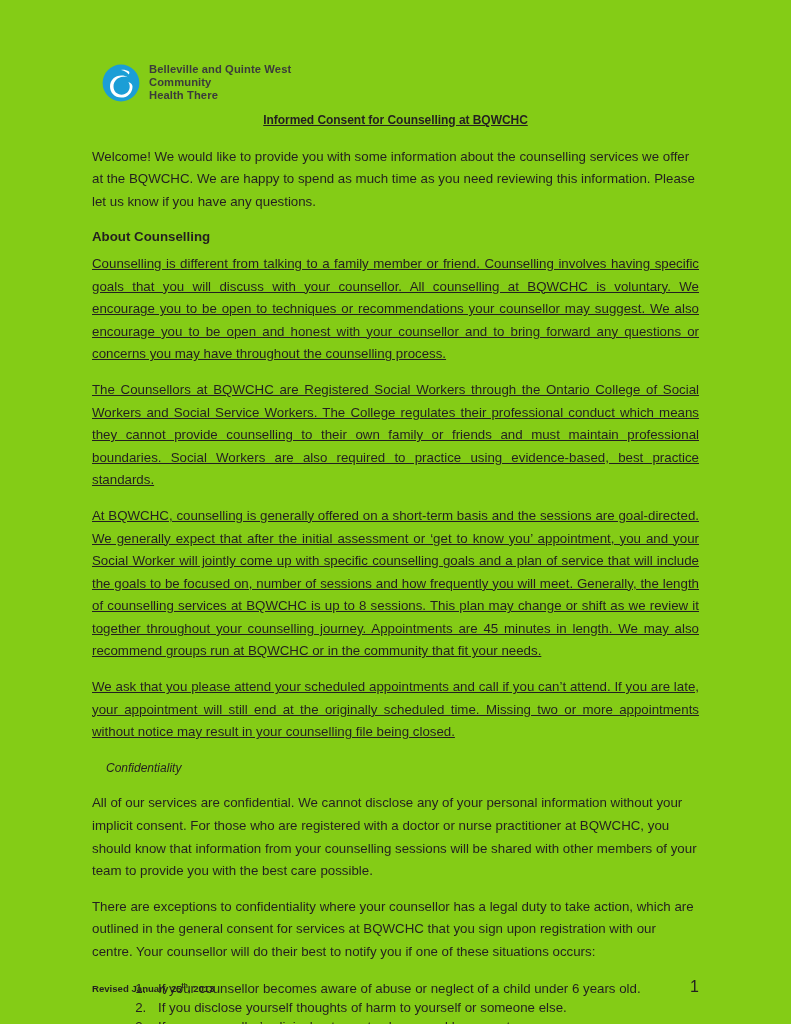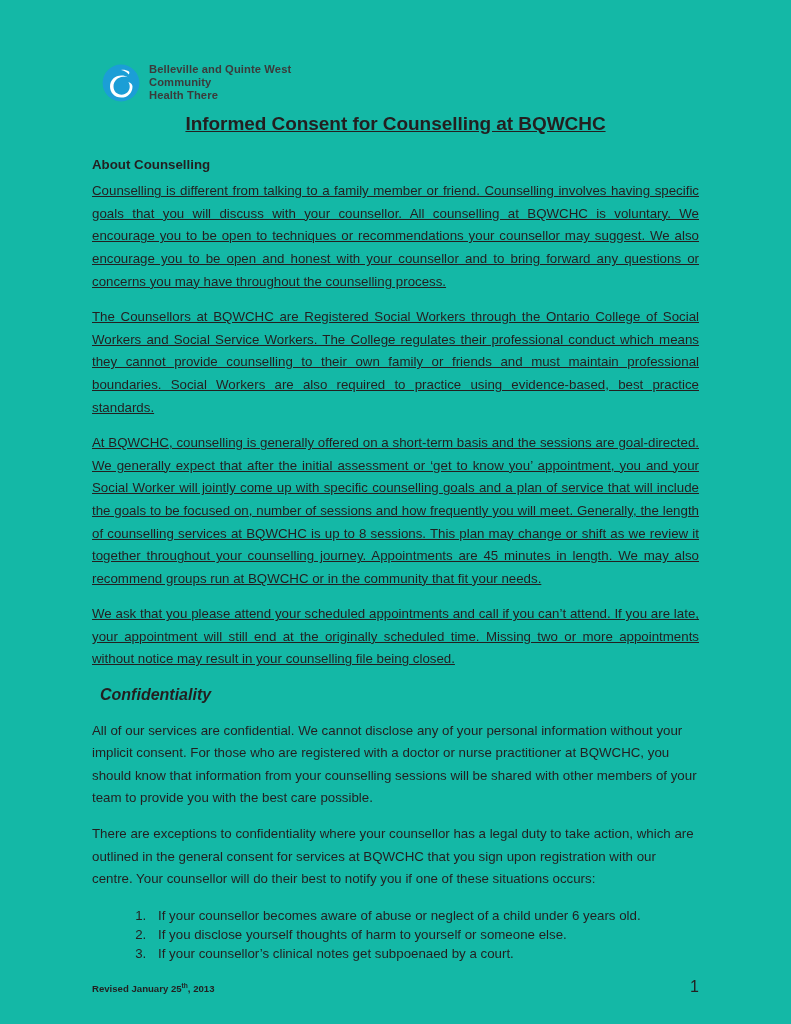--- a/index.html
+++ b/index.html
@@ -12,21 +12,21 @@
     height: 1024px;
     font-family: "Liberation Sans", sans-serif;
     color: #231f20;
     -webkit-font-smoothing: antialiased;
   }
 
   .page {
     position: relative;
     width: 791px;
     height: 1024px;
-    background: #14b8a6;
+    background: #84cc16;
     box-sizing: border-box;
     padding: 0 92px 0 92px;
     overflow: hidden;
   }
 
   
   .letterhead {
     display: flex;
     align-items: flex-start;
     padding-top: 62px;
@@ -47,21 +47,21 @@
     font-weight: bold;
     line-height: 13.2px;
     color: #3b3b3b;
     letter-spacing: 0.1px;
   }
   .logo-words div { white-space: nowrap; }
 
   
   .doc-title {
     text-align: center;
-    font-size: 19px;
+    font-size: 12px;
     font-weight: bold;
     text-decoration: underline;
     margin-top: 10px;
     letter-spacing: -0.05px;
   }
 
   
   .content {
     margin-top: 19px;
     font-size: 13.3px;
@@ -74,24 +74,24 @@
   p.left { text-align: left; }
   p.tight { margin-bottom: 15px; }
 
   h2.section-head {
     font-size: 13.3px;
     font-weight: bold;
     margin: 0 0 4px 0;
     line-height: 22.6px;
   }
   h2.section-italic {
-    font-size: 16px;
-    font-weight: bold;
+    font-size: 12px;
+    font-weight: normal;
     font-style: italic;
-    margin: 0 0 13px 8px;
+    margin: 0 0 13px 14px;
     line-height: 22.6px;
   }
 
   ol.numbered {
     margin: 4px 0 0 0;
     padding-left: 58px;
     line-height: 19px;
     font-size: 13.3px;
   }
   ol.numbered li {
@@ -141,20 +141,21 @@
       <div>Belleville and Quinte West</div>
       <div>Community</div>
       <div>Health There</div>
     </div>
   </div>
 
   <div class="doc-title">Informed Consent for Counselling at BQWCHC</div>
 
   <div class="content">
 
+    <p class="para left">Welcome! We would like to provide you with some information about the counselling services we offer at the BQWCHC. We are happy to spend as much time as you need reviewing this information. Please let us know if you have any questions.</p>
 
     <h2 class="section-head">About Counselling</h2>
 
     <p class="para justify">Counselling is different from talking to a family member or friend. Counselling involves having specific goals that you will discuss with your counsellor. All counselling at BQWCHC is voluntary. We encourage you to be open to techniques or recommendations your counsellor may suggest. We also encourage you to be open and honest with your counsellor and to bring forward any questions or concerns you may have throughout the counselling process.</p>
 
     <p class="para justify">The Counsellors at BQWCHC are Registered Social Workers through the Ontario College of Social Workers and Social Service Workers. The College regulates their professional conduct which means they cannot provide counselling to their own family or friends and must maintain professional boundaries. Social Workers are also required to practice using evidence-based, best practice standards.</p>
 
     <p class="para justify">At BQWCHC, counselling is generally offered on a short-term basis and the sessions are goal-directed. We generally expect that after the initial assessment or ‘get to know you’ appointment, you and your Social Worker will jointly come up with specific counselling goals and a plan of service that will include the goals to be focused on, number of sessions and how frequently you will meet. Generally, the length of counselling services at BQWCHC is up to 8 sessions. This plan may change or shift as we review it together throughout your counselling journey. Appointments are 45 minutes in length. We may also recommend groups run at BQWCHC or in the community that fit your needs.</p>
 
     <p class="para justify">We ask that you please attend your scheduled appointments and call if you can’t attend. If you are late, your appointment will still end at the originally scheduled time. Missing two or more appointments without notice may result in your counselling file being closed.</p>

